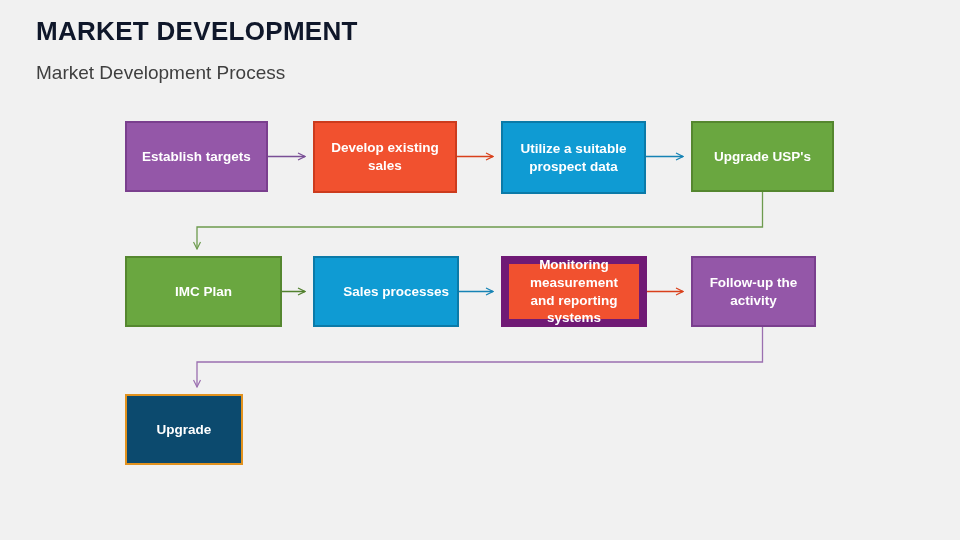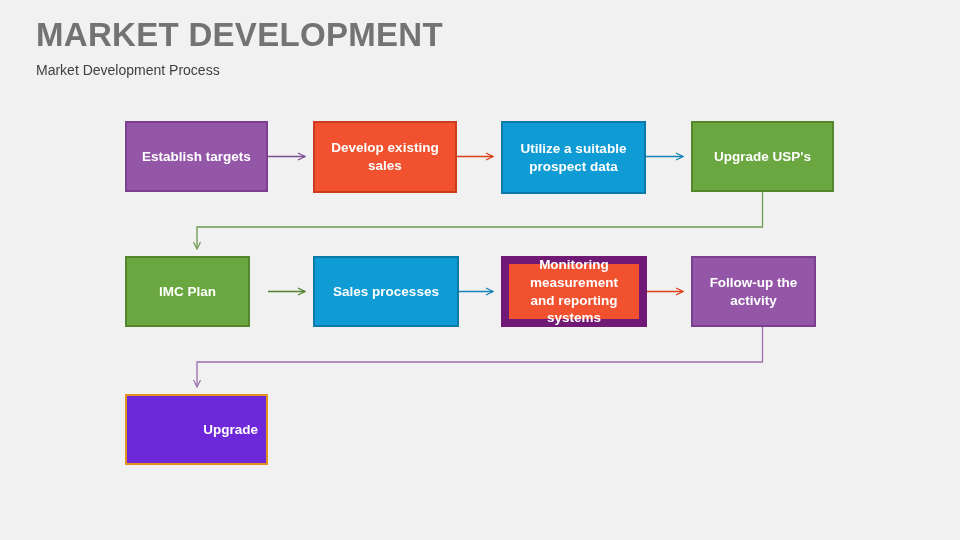--- a/index.html
+++ b/index.html
@@ -16,31 +16,31 @@
   #slide {
     position: relative;
     width: 960px;
     height: 540px;
     background: #f1f1f1;
   }
   #title {
     position: absolute;
     left: 36px;
     top: 16px;
-    font-size: 33px;
+    font-size: 26px;
     font-weight: bold;
-    color: #737373;
+    color: #0f172a;
     letter-spacing: 0.3px;
     white-space: nowrap;
   }
   #subtitle {
     position: absolute;
     left: 36px;
     top: 62px;
-    font-size: 14px;
+    font-size: 19px;
     font-weight: normal;
     color: #3f3f3f;
     white-space: nowrap;
   }
   #diagram {
     position: absolute;
     left: 0;
     top: 0;
     width: 960px;
     height: 540px;
@@ -125,34 +125,34 @@
     </div>
 
     <div class="node" style="left:501px; top:121px; width:145px; height:73px; background:#0f9bd3; border:2px solid #0b7aa8;">
       <span>Utilize a suitable prospect data</span>
     </div>
 
     <div class="node" style="left:691px; top:121px; width:143px; height:71px; background:#6aa740; border:2px solid #55872f;">
       <span>Upgrade USP's</span>
     </div>
 
-    <div class="node" style="left:125px; top:256px; width:125px; height:71px; background:#6aa740; border:2px solid #55872f;">
+    <div class="node" style="left:125px; top:256px; width:157px; height:71px; background:#6aa740; border:2px solid #55872f;">
       <span>IMC Plan</span>
     </div>
 
-    <div class="node" style="left:313px; top:256px; width:146px; height:71px; background:#0f9bd3; border:2px solid #0b7aa8;">
+    <div class="node" style="left:313px; top:256px; width:146px; height:71px; background:#0f9bd3; border:2px solid #0b7aa8;text-align:right;">
       <span>Sales processes</span>
     </div>
 
     <div class="node" style="left:501px; top:256px; width:146px; height:71px; background:#f1512f; border:8px solid #701a75;">
       <span>Monitoring measurement and reporting systems</span>
     </div>
 
     <div class="node" style="left:691px; top:256px; width:125px; height:71px; background:#9457a8; border:2px solid #7a3f8e;justify-content:center;">
       <span>Follow-up the activity</span>
     </div>
 
-    <div class="node" style="left:125px; top:394px; width:143px; height:71px; background:#6d28d9; border:2px solid #e2921e;text-align:right;">
+    <div class="node" style="left:125px; top:394px; width:118px; height:71px; background:#0c4a6e; border:2px solid #e2921e;">
       <span>Upgrade</span>
     </div>
 
   </div>
 </div>
 
 </body></html>

